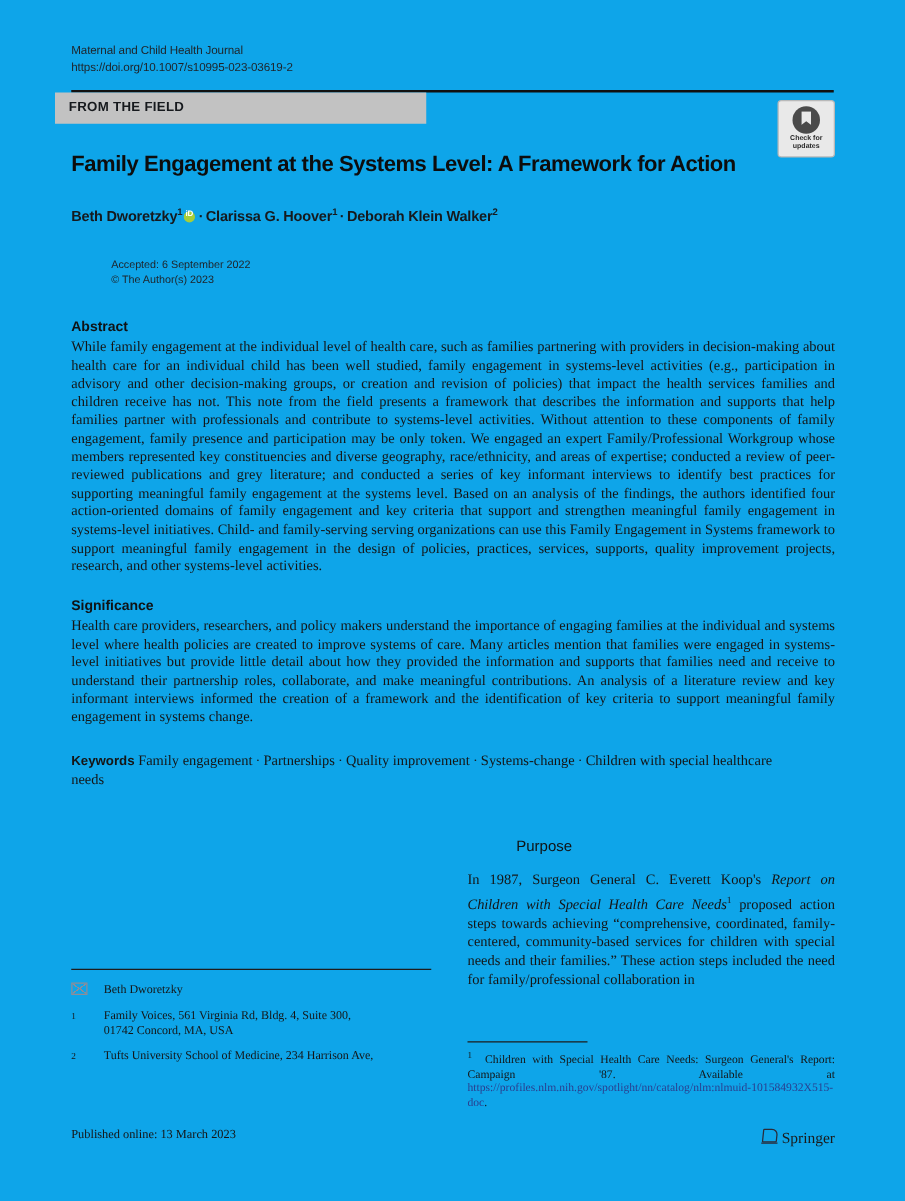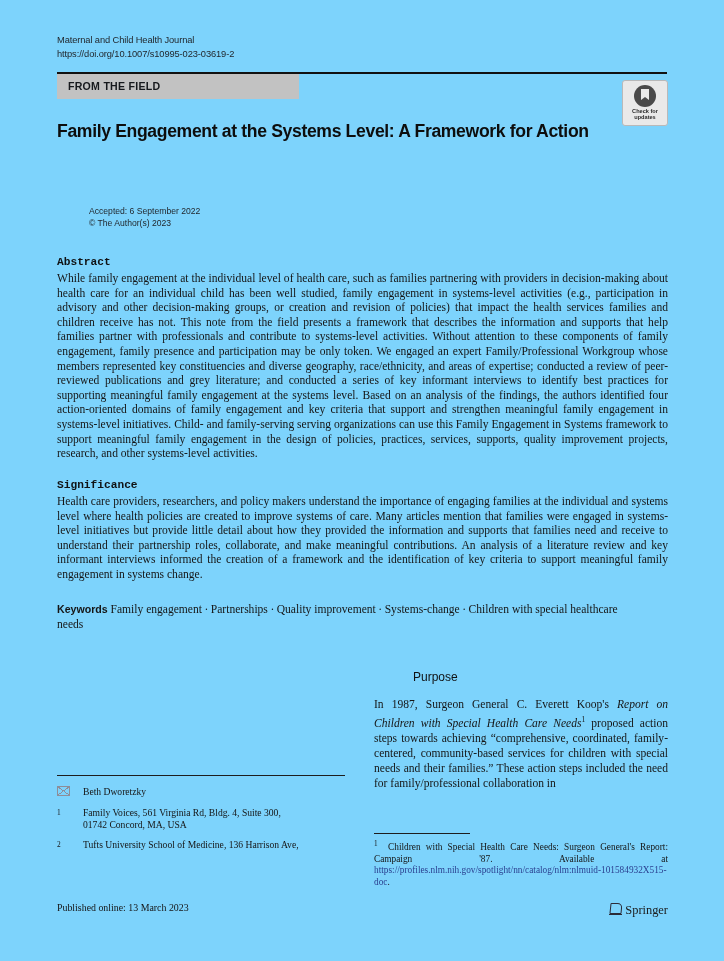--- a/index.html
+++ b/index.html
@@ -12,21 +12,21 @@
     width: 724px;
     height: 961px;
     overflow: hidden;
     font-family: "Liberation Serif", serif;
     color: #1a1a1a;
   }
   .page {
     position: relative;
     width: 724px;
     height: 961px;
-    background: #7dd3fc;
+    background: #0ea5e9;
   }
 
   
   .journal-head {
     position: absolute;
     left: 57px;
     top: 34px;
     font-family: "Liberation Sans", sans-serif;
     font-size: 9.3px;
     line-height: 13.5px;
@@ -39,23 +39,23 @@
     position: absolute;
     left: 57px;
     top: 72px;
     width: 610px;
     height: 1.6px;
     background: #111111;
   }
 
   .field-banner {
     position: absolute;
-    left: 57px;
+    left: 44px;
     top: 74px;
-    width: 242px;
+    width: 297px;
     height: 25px;
     background: #c2c2c2;
   }
   .field-banner span {
     position: absolute;
     left: 11px;
     top: 6px;
     font-family: "Liberation Sans", sans-serif;
     font-size: 10.6px;
     font-weight: bold;
@@ -160,21 +160,21 @@
     top: 205px;
     font-family: "Liberation Sans", sans-serif;
     font-size: 8.6px;
     line-height: 12.4px;
     color: #1f2328;
     margin-left: 32px;
   }
 
   
   .sec-head {
-    font-family: Liberation Mono, monospace;
+    font-family: Liberation Sans, sans-serif;
     font-size: 11.2px;
     font-weight: bold;
     color: #101214;
     margin: 0 0 3px 0;
   }
   .body-text {
     font-family: "Liberation Serif", serif;
     font-size: 11.55px;
     line-height: 14.6px;
     text-align: justify;
@@ -365,20 +365,23 @@
   <div class="crossmark">
     <div class="disc"></div>
     <div class="cm-text">
       <div>Check for</div>
       <div>updates</div>
     </div>
   </div>
 
   <div class="title">Family Engagement at the Systems Level: A Framework for Action</div>
 
+  <div class="authors">
+    <span>Beth Dworetzky</span><sup>1</sup><span class="orcid"></span><span class="midot">·</span><span>Clarissa G. Hoover</span><sup>1</sup><span class="midot">·</span><span>Deborah Klein Walker</span><sup>2</sup>
+  </div>
 
   <div class="accepted">
     <div>Accepted: 6 September 2022</div>
     <div>© The Author(s) 2023</div>
   </div>
 
   <div class="abstract-block">
     <div class="sec-head">Abstract</div>
     <p class="body-text">While family engagement at the individual level of health care, such as families partnering with providers in decision-making about health care for an individual child has been well studied, family engagement in systems-level activities (e.g., participation in advisory and other decision-making groups, or creation and revision of policies) that impact the health services families and children receive has not. This note from the field presents a framework that describes the information and supports that help families partner with professionals and contribute to systems-level activities. Without attention to these components of family engagement, family presence and participation may be only token. We engaged an expert Family/Professional Workgroup whose members represented key constituencies and diverse geography, race/ethnicity, and areas of expertise; conducted a review of peer-reviewed publications and grey literature; and conducted a series of key informant interviews to identify best practices for supporting meaningful family engagement at the systems level. Based on an analysis of the findings, the authors identified four action-oriented domains of family engagement and key criteria that support and strengthen meaningful family engagement in systems-level initiatives. Child- and family-serving serving organizations can use this Family Engagement in Systems framework to support meaningful family engagement in the design of policies, practices, services, supports, quality improvement projects, research, and other systems-level activities.</p>
   </div>
@@ -398,21 +401,21 @@
       <span class="marker"><span class="env-icon"></span></span>
       <div>Beth Dworetzky</div>
     </div>
     <div class="corr-row">
       <span class="marker"><sup>1</sup></span>
       <div>Family Voices,  561 Virginia Rd, Bldg. 4, Suite 300,</div>
       <div>01742 Concord, MA, USA</div>
     </div>
     <div class="corr-row">
       <span class="marker"><sup>2</sup></span>
-      <div>Tufts University School of Medicine, 136 Harrison Ave,</div>
+      <div>Tufts University School of Medicine, 234 Harrison Ave,</div>
     </div>
   </div>
 
   <div class="purpose-head">Purpose</div>
   <div class="purpose-body"><span>In 1987, Surgeon General C. Everett Koop's </span><i>Report on Children with Special Health Care Needs</i><sup>1</sup><span> proposed action steps towards achieving “comprehensive, coordinated, family-centered, community-based services for children with special needs and their families.” These action steps included the need for family/professional collaboration in</span></div>
 
   <div class="fn-rule"></div>
   <div class="footnote"><sup>1</sup>&nbsp;&nbsp;<span>Children with Special Health Care Needs: Surgeon General's Report: Campaign '87. Available at </span><span class="lnk">https://profiles.nlm.nih.gov/spotlight/nn/catalog/nlm:nlmuid-101584932X515-doc</span><span>.</span></div>
 
   <div class="published">Published online: 13 March 2023</div>

